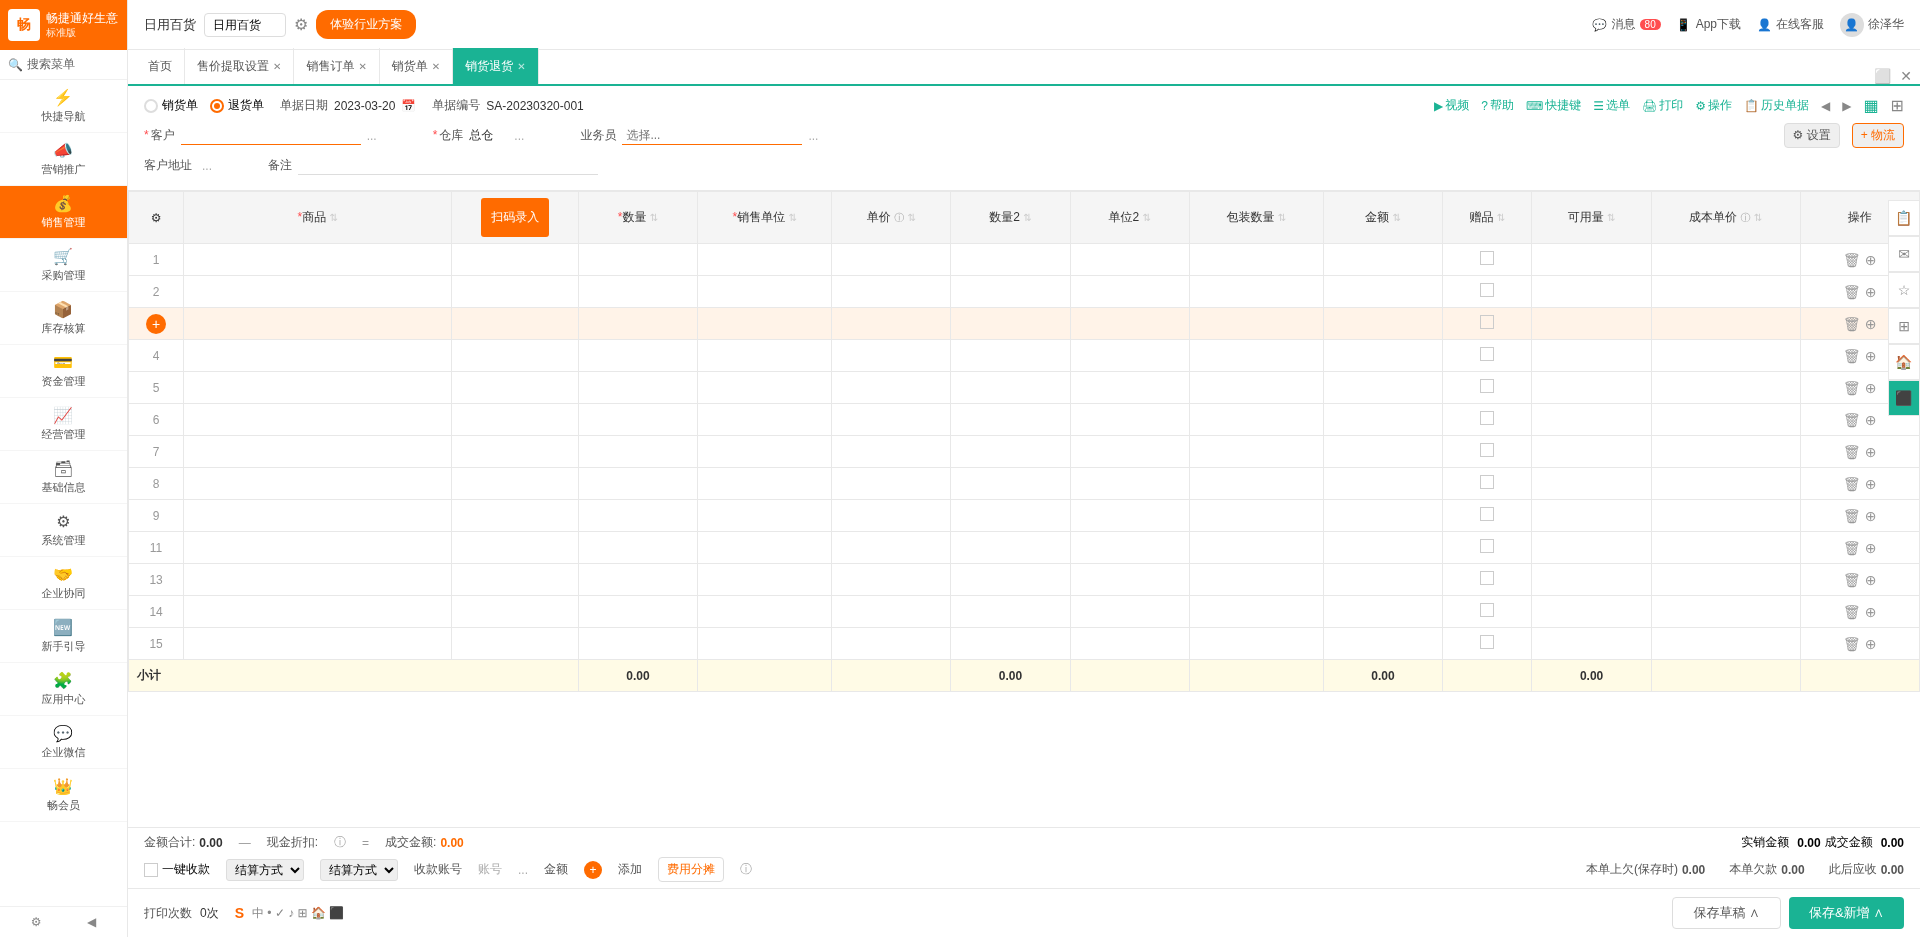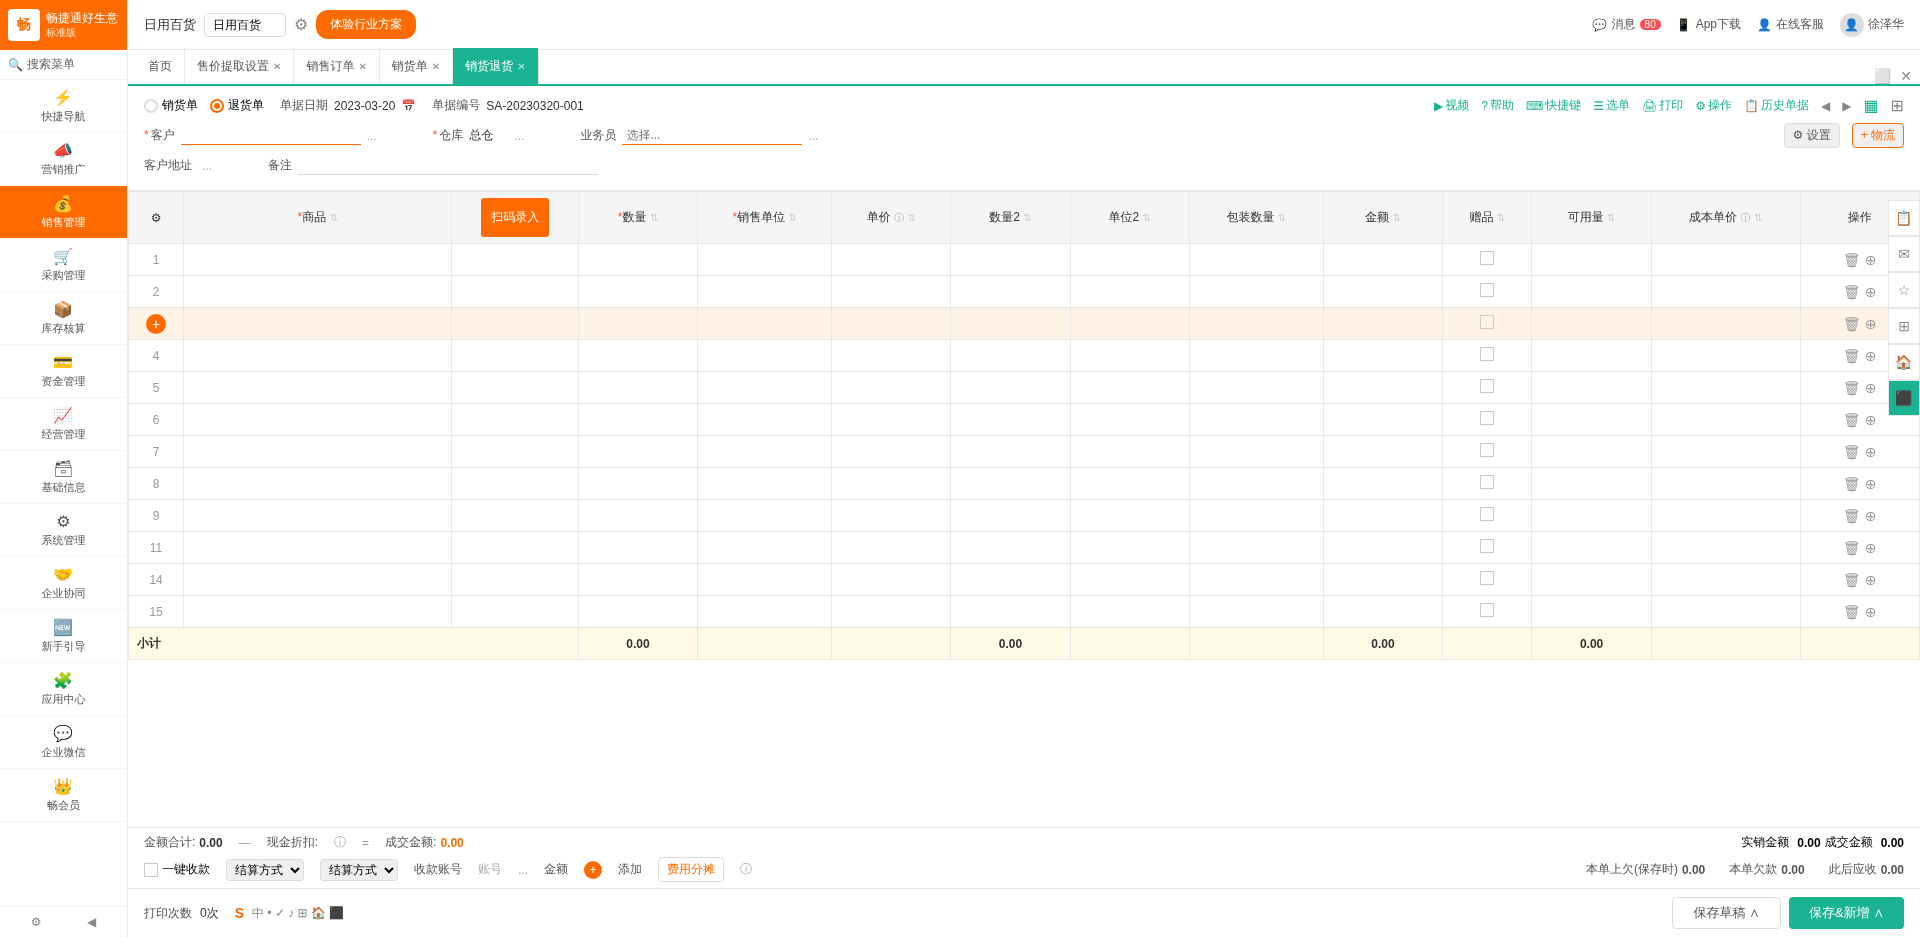--- a/index.html
+++ b/index.html
@@ -948,20 +948,41 @@
         <td></td>
         <td></td>
         <td>
           <div class="action-icons">
             <span class="icon-btn">🗑</span>
             <span class="icon-btn">⊕</span>
           </div>
         </td>
       </tr>
             <tr>
+        <td class="row-num">13</td>
+        <td></td>
+        <td></td>
+        <td></td>
+        <td></td>
+        <td></td>
+        <td></td>
+        <td></td>
+        <td></td>
+        <td></td>
+        <td class="checkbox-cell"><div class="table-checkbox"></div></td>
+        <td></td>
+        <td></td>
+        <td>
+          <div class="action-icons">
+            <span class="icon-btn">🗑</span>
+            <span class="icon-btn">⊕</span>
+          </div>
+        </td>
+      </tr>
+            <tr>
         <td class="row-num">14</td>
         <td></td>
         <td></td>
         <td></td>
         <td></td>
         <td></td>
         <td></td>
         <td></td>
         <td></td>
         <td></td>

